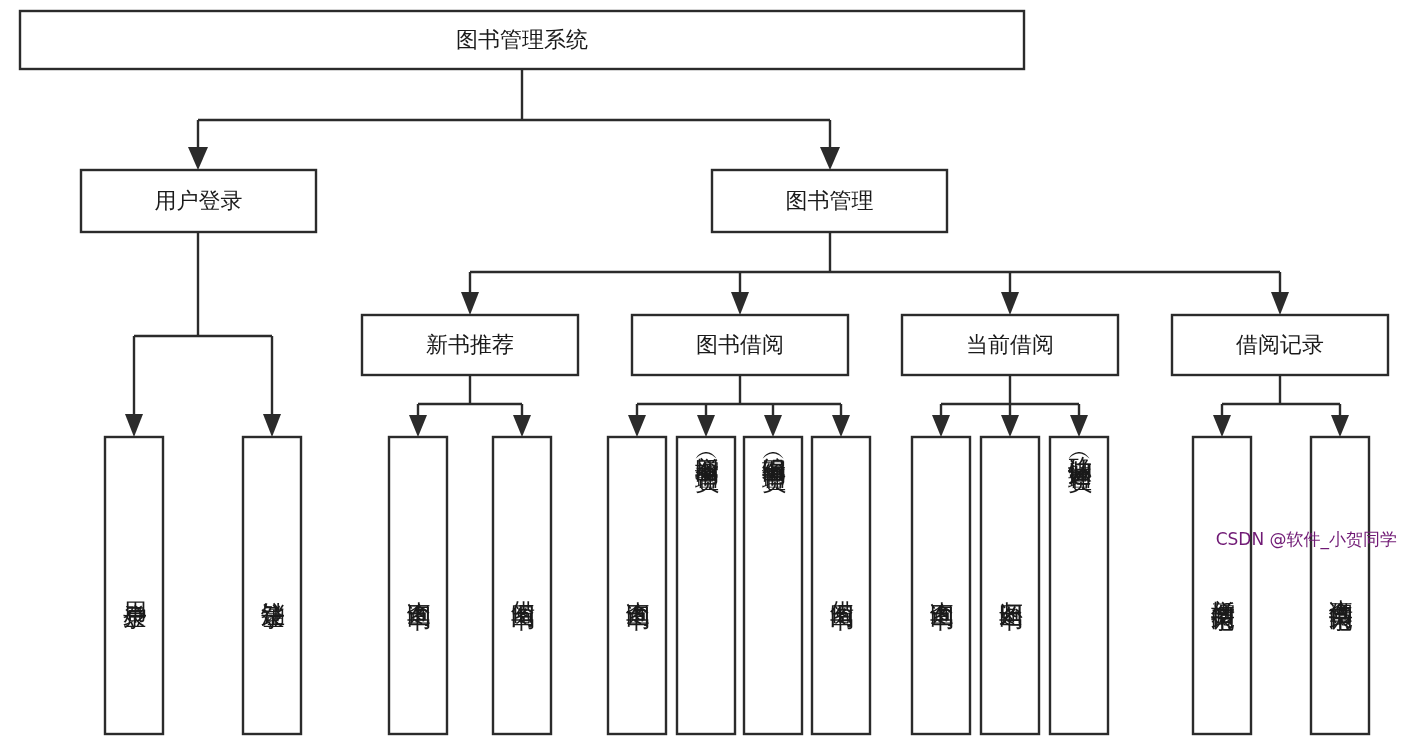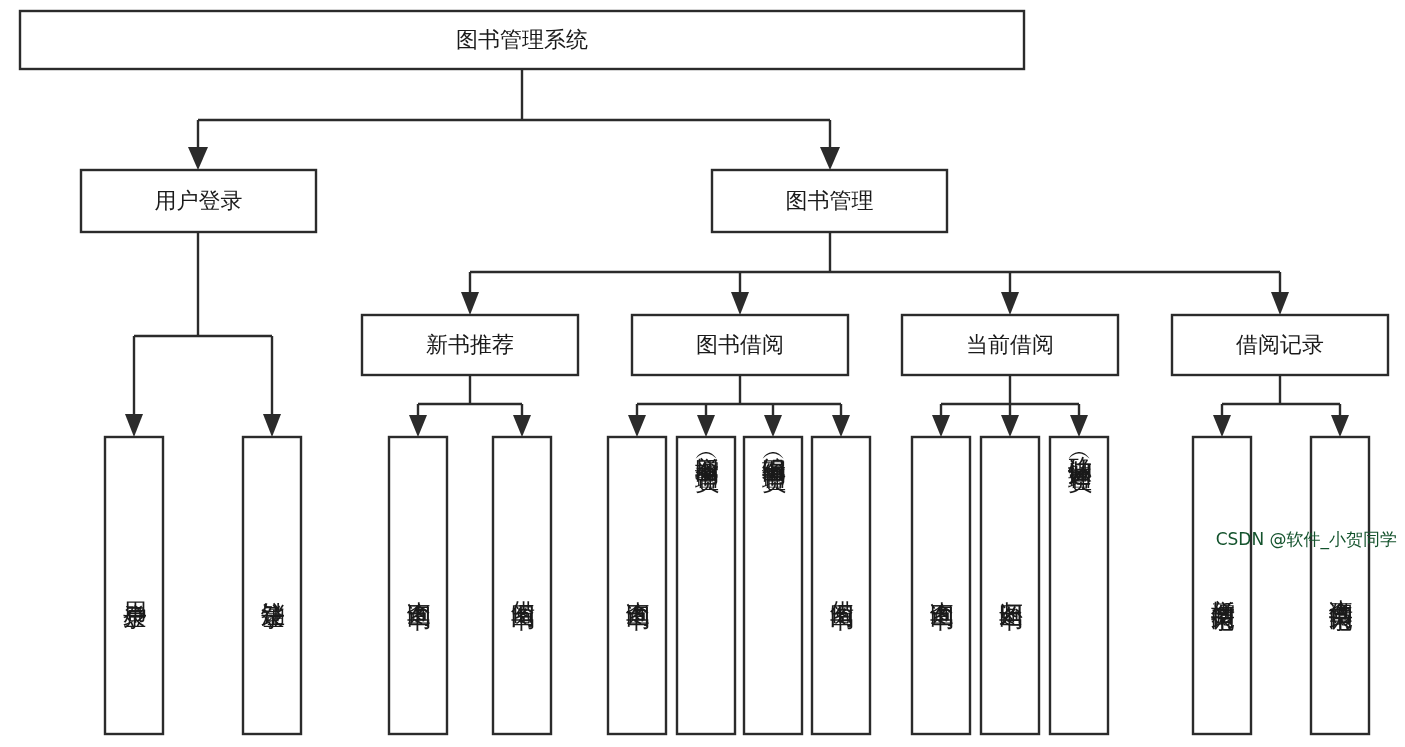--- a/index.html
+++ b/index.html
@@ -65,21 +65,21 @@
     color: #1a1a1a;
     letter-spacing: 2px;
     white-space: nowrap;
   }
   .watermark {
     position: absolute;
     right: 8px;
     bottom: 6px;
     font-family: "DejaVu Sans", "Liberation Sans", sans-serif;
     font-size: 17px;
-    color: #14532d;
+    color: #701a75;
     white-space: nowrap;
     user-select: none;
   }
 </style>
 </head>
 <body>
 
 <div id="diagram-root">
 
   <svg class="flowchart" viewBox="0 0 1405 747" xmlns="http://www.w3.org/2000/svg">

